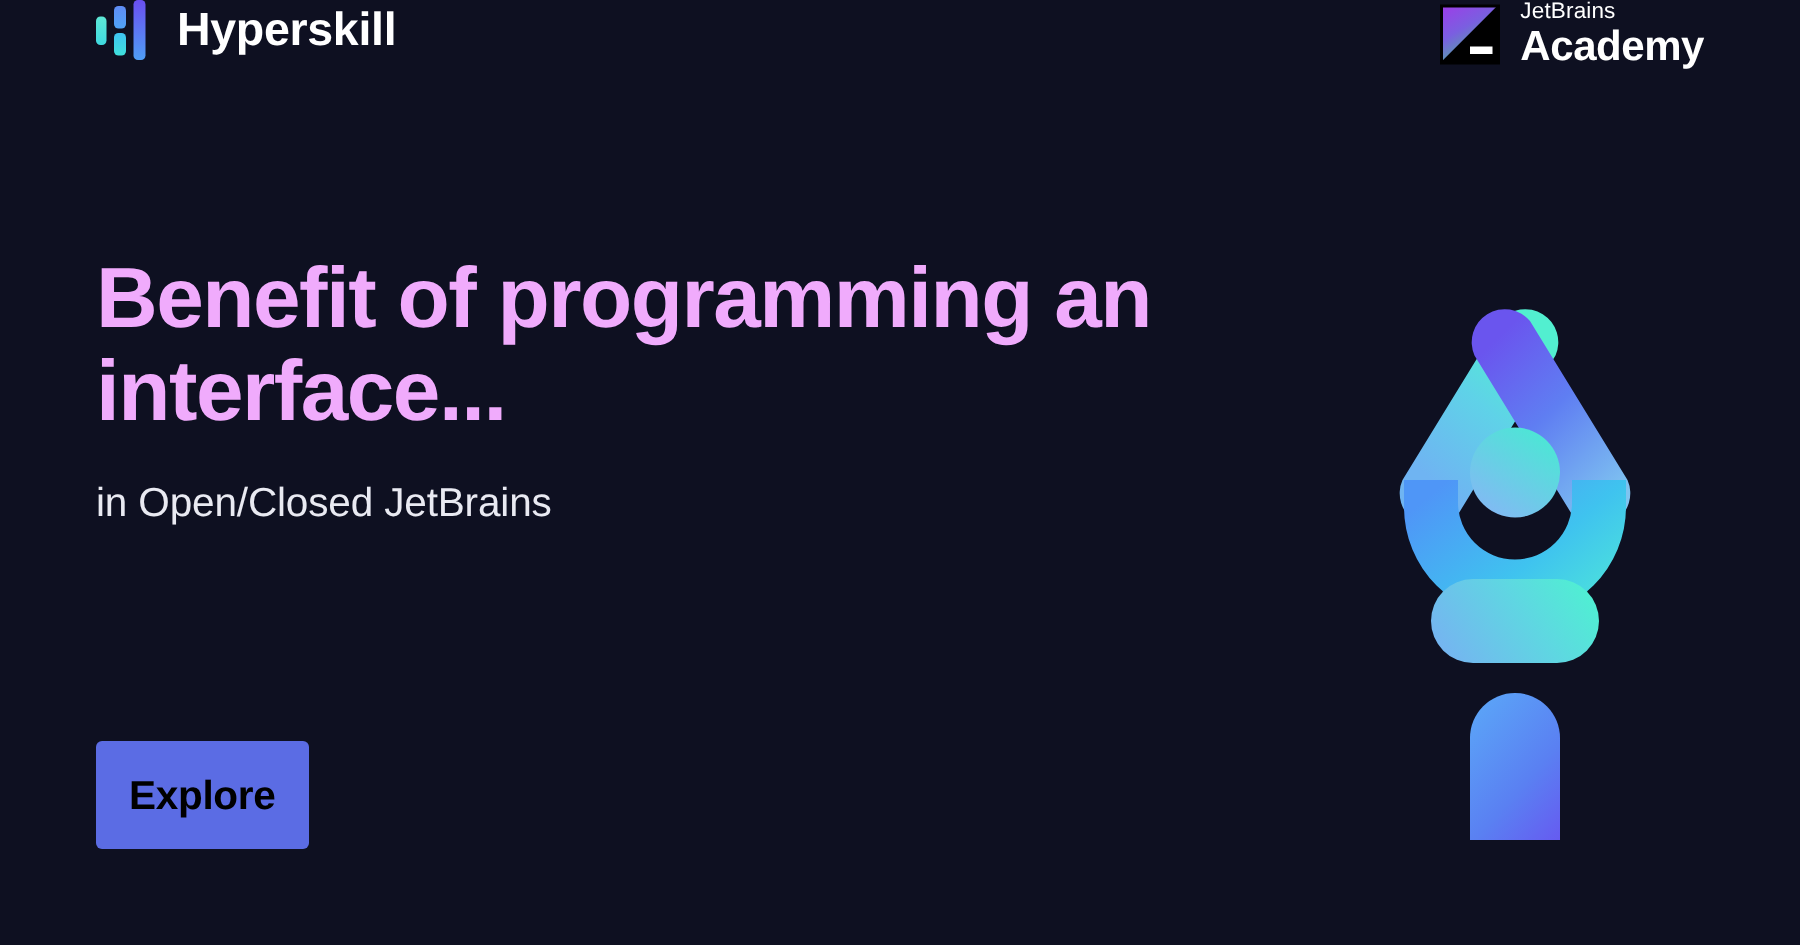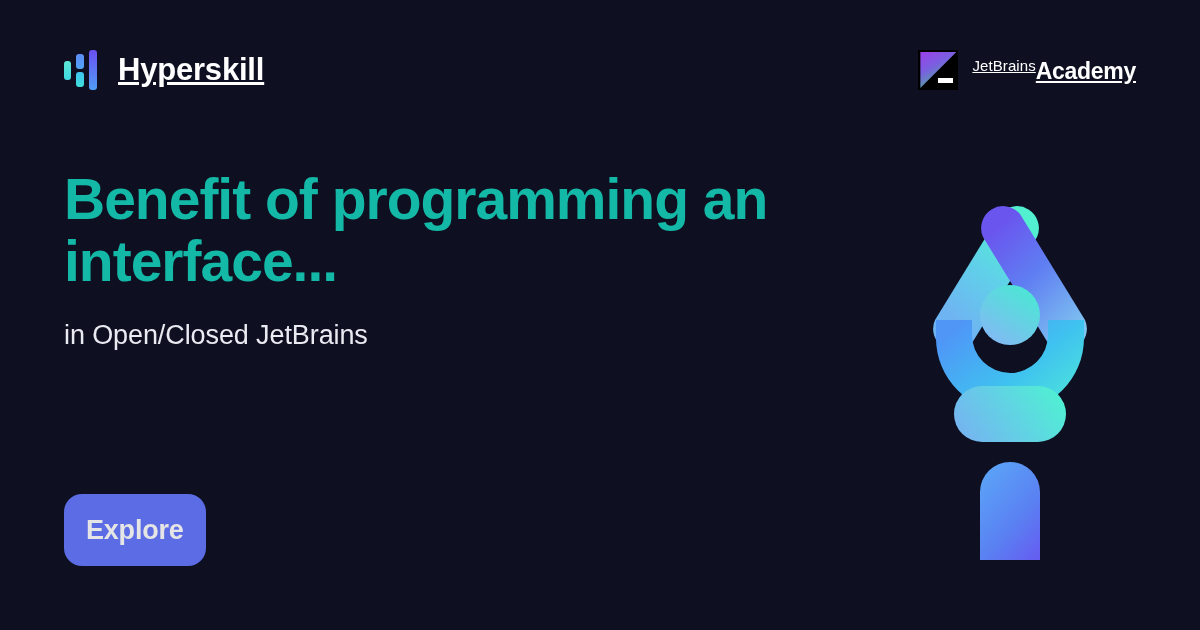--- a/index.html
+++ b/index.html
@@ -26,24 +26,23 @@
   }
 
   
   .header {
     position: absolute;
     top: 0;
     left: 0;
     width: 1200px;
     height: 140px;
     display: flex;
-    align-items: center;
+    align-items: flex-start;
     justify-content: space-between;
     padding: 0 64px;
-    text-decoration: underline;
   }
 
   
   .brand {
     display: flex;
     align-items: center;
     gap: 18px;
   }
 
   .brand-mark {
@@ -133,52 +132,52 @@
     position: absolute;
     right: 5px;
     bottom: 7px;
     width: 15px;
     height: 5px;
     background: #ffffff;
   }
 
   .jb-text {
     display: flex;
-    flex-direction: row;
+    flex-direction: column;
     justify-content: center;
     line-height: 1;
   }
   .jb-top {
     font-size: 15px;
     font-weight: 400;
     color: #ffffff;
     letter-spacing: 0.1px;
   }
   .jb-bottom {
-    font-size: 23px;
+    font-size: 28px;
     font-weight: 700;
     color: #ffffff;
     letter-spacing: -0.3px;
     margin-top: 2px;
   }
 
   
   .content {
     position: absolute;
     left: 64px;
     top: 168px;
     width: 790px;
   }
 
   .title {
     font-size: 57px;
     line-height: 62px;
     font-weight: 700;
     letter-spacing: -1px;
-    color: #14b8a6;
+    color: #f0abfc;
     max-width: 740px;
   }
 
   .subtitle {
     margin-top: 26px;
     font-size: 27px;
     line-height: 34px;
     font-weight: 400;
     color: #e9eaf2;
     letter-spacing: -0.1px;
@@ -189,25 +188,25 @@
     left: 64px;
     top: 494px;
     display: inline-flex;
     align-items: center;
     justify-content: center;
     min-width: 140px;
     height: 72px;
     padding: 0 22px;
     background: #5b6ce4;
     border: none;
-    border-radius: 18px;
+    border-radius: 4px;
     font-family: "Liberation Sans", sans-serif;
     font-size: 27px;
     font-weight: 700;
-    color: #e5e5e5;
+    color: #000000;
     letter-spacing: -0.2px;
     cursor: pointer;
   }
 
   
   .emblem {
     position: absolute;
     right: 90px;
     top: 180px;
     width: 200px;

